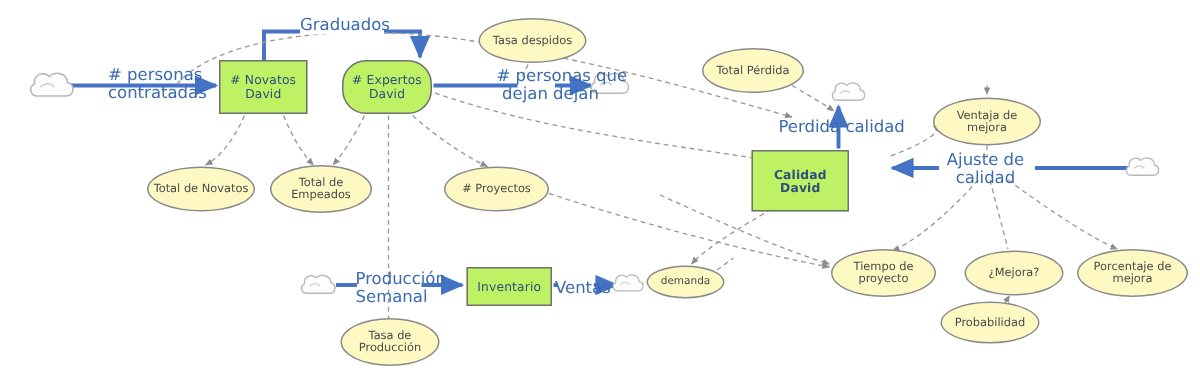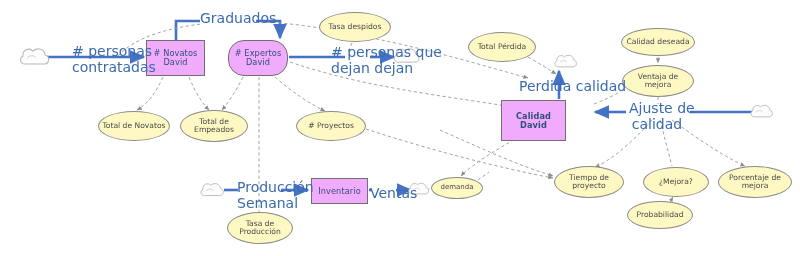--- a/index.html
+++ b/index.html
@@ -27,37 +27,37 @@
     position: absolute;
     box-sizing: border-box;
     display: flex;
     align-items: center;
     justify-content: center;
     text-align: center;
     line-height: 1.08;
     color: #2a4a78;
   }
   .stock {
-    background: #f0abfc;
+    background: #bef264;
     border: 1.6px solid #707070;
     font-size: 8.2px;
     color: #2f4f7f;
     letter-spacing: .1px;
   }
   .aux {
     background: #fef9c3;
     border: 1.3px solid #8a8a8a;
     border-radius: 50%;
     font-size: 7.6px;
     color: #4a4a4a;
   }
   .flowlabel {
     position: absolute;
     color: #3a6bb0;
-    font-size: 14px;
+    font-size: 11px;
     text-align: center;
     line-height: 1.12;
     white-space: nowrap;
   }
   .cloud {
     position: absolute;
   }
 </style>
 </head>
 <body>
@@ -219,23 +219,20 @@
   </div>
 
   <div class="node aux" style="left:431px; top:177px; width:52px; height:22px; font-size:7px;">
     <span>demanda</span>
   </div>
 
   <div class="node aux" style="left:468px; top:32px; width:68px; height:30px;">
     <span>Total Pérdida</span>
   </div>
 
-  <div class="node aux" style="left:621px; top:28px; width:74px; height:28px;">
-    <span>Calidad deseada</span>
-  </div>
 
   <div class="node aux" style="left:622px; top:65px; width:72px; height:32px; white-space:pre-line;">
     <span>Ventaja de
 mejora</span>
   </div>
 
   <div class="node aux" style="left:554px; top:166px; width:70px; height:32px; white-space:pre-line;">
     <span>Tiempo de
 proyecto</span>
   </div>

